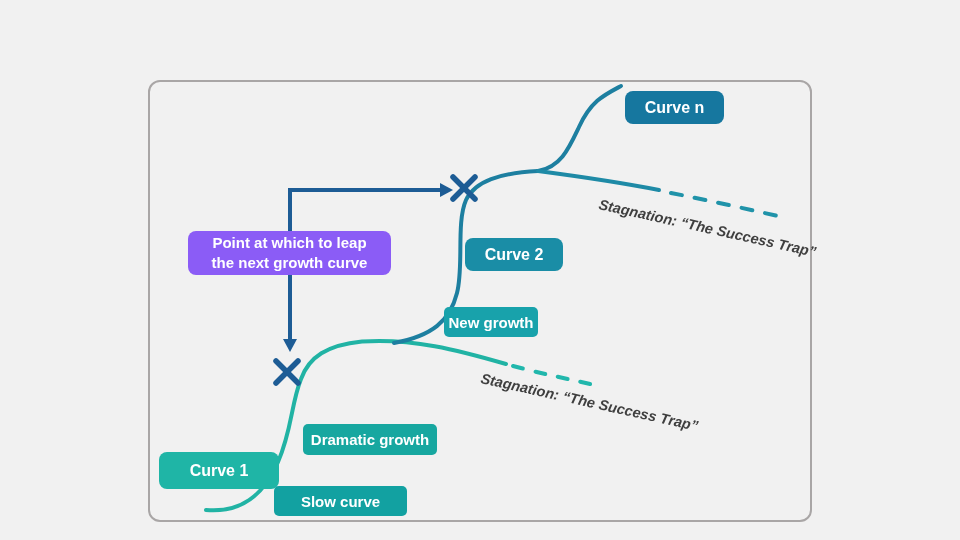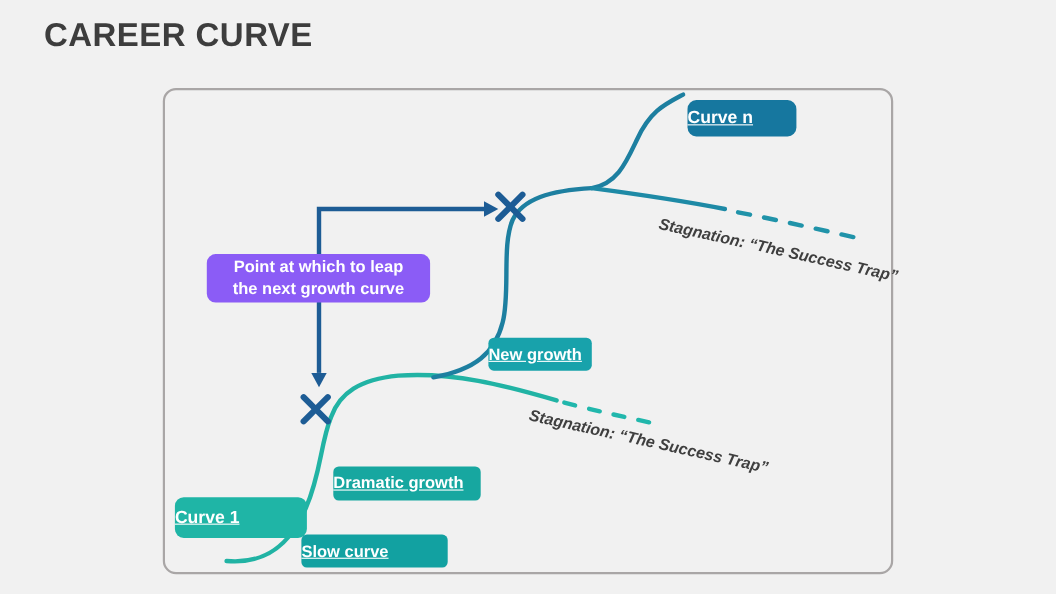--- a/index.html
+++ b/index.html
@@ -40,27 +40,27 @@
     position: absolute;
     left: 0;
     top: 0;
     width: 960px;
     height: 540px;
   }
   .badge {
     position: absolute;
     display: flex;
     align-items: center;
+    justify-content: center;
     color: #ffffff;
     font-weight: bold;
     font-size: 15px;
     border-radius: 5px;
     box-sizing: border-box;
     text-align: center;
-    text-decoration: underline;
   }
   .badge.big { font-size: 16px; border-radius: 8px; }
   .callout-box {
     position: absolute;
     left: 188px;
     top: 231px;
     width: 203px;
     height: 44px;
     border-radius: 8px;
     display: flex;
@@ -84,21 +84,20 @@
     transform-origin: left center;
   }
   .stagnation-label.top { left: 599px; top: 196px; }
   .stagnation-label.bottom { left: 481px; top: 370px; }
 </style>
 </head>
 <body>
 
 <div class="stage">
 
-  <div class="slide-title">CAREER CURVE</div>
 
   <div class="diagram-frame"></div>
 
   <svg class="overlay-svg" viewBox="0 0 960 540">
 
     <path d="M 206 510 C 240 513, 263 497, 278 462 C 292 430, 291 404, 301 379
              C 309 357, 327 345, 362 341.5 C 412 338, 458 350, 506 364" fill="none" stroke-width="4" stroke-linecap="round" stroke="#21b3a4"></path>
 
     <path d="M 513 366 C 543 374, 573 380, 599 386" fill="none" stroke-width="4" stroke-linecap="round" stroke-dasharray="10 13" stroke="#21b7ac"></path>
 
@@ -125,20 +124,23 @@
     <g stroke-width="5.5" stroke-linecap="round" fill="none">
       <path d="M 276 361 L 298 383" stroke="#1d5c95"></path>
       <path d="M 298 361 L 276 383" stroke="#1d5c95"></path>
     </g>
   </svg>
 
   <div class="badge big" style="left: 625px; top: 91px; width: 99px; height: 33px; background-color: rgb(22, 119, 159);">
     <span>Curve n</span>
   </div>
 
+  <div class="badge big" style="left: 465px; top: 238px; width: 98px; height: 33px; background-color: rgb(26, 141, 166);">
+    <span>Curve 2</span>
+  </div>
 
   <div class="badge" style="left: 444px; top: 307px; width: 94px; height: 30px; background-color: rgb(24, 162, 171);">
     <span>New growth</span>
   </div>
 
 
   <div class="badge" style="left: 303px; top: 424px; width: 134px; height: 31px; background-color: rgb(23, 167, 160);">
     <span>Dramatic growth</span>
   </div>
 

